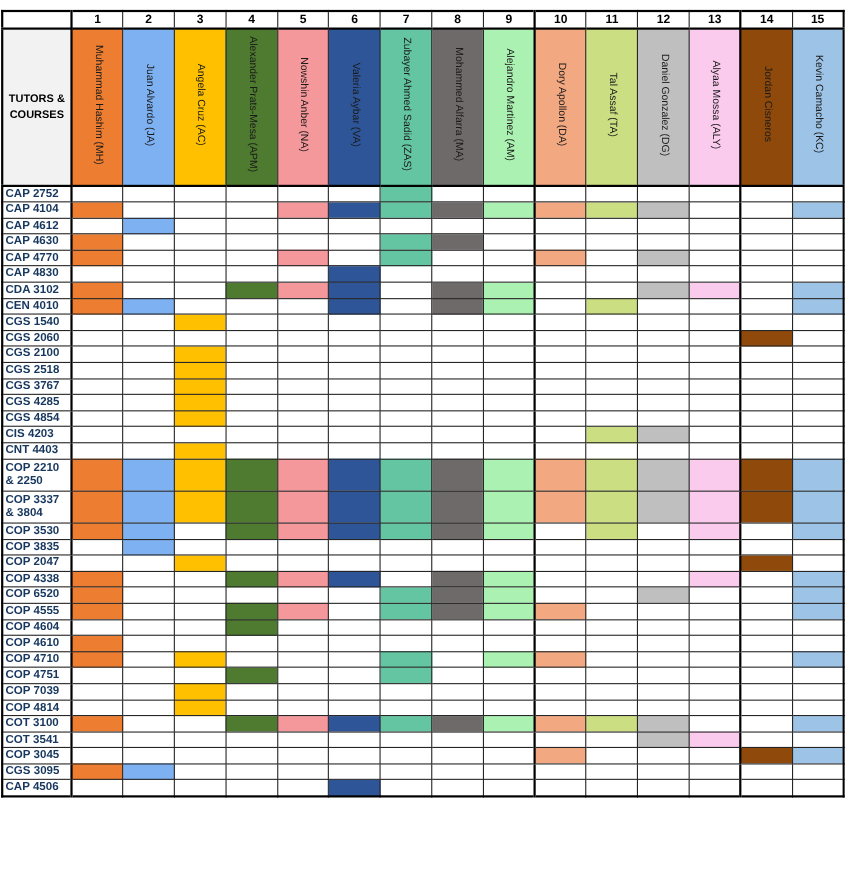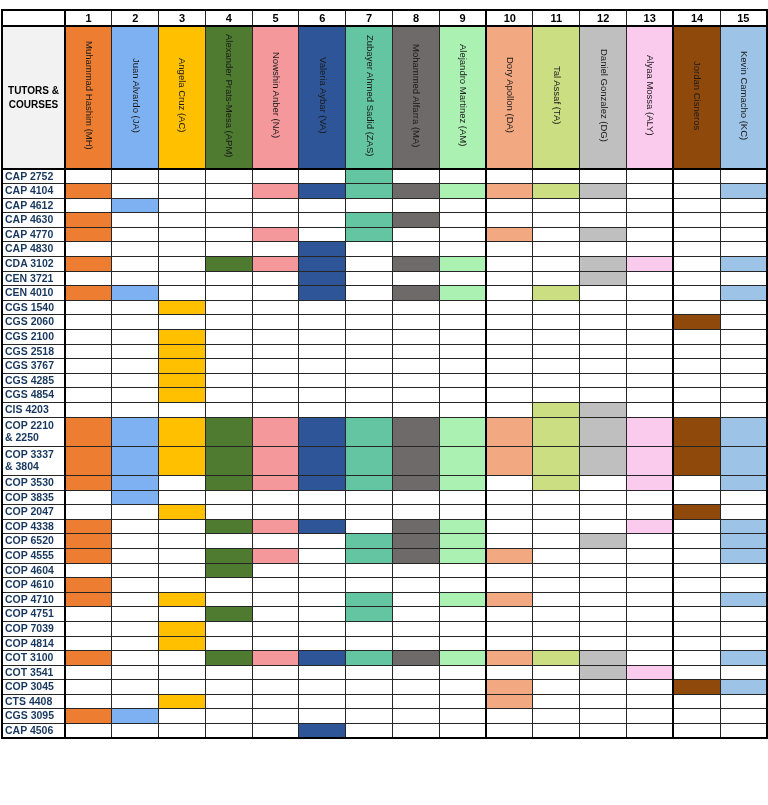--- a/index.html
+++ b/index.html
@@ -214,38 +214,20 @@
           <td style="background: rgb(111, 106, 106);"></td>
           <td class="bthick-r" style="background: rgb(171, 242, 178);"></td>
           <td></td>
           <td></td>
           <td style="background: rgb(191, 191, 191);"></td>
           <td class="bthick-r" style="background: rgb(251, 203, 238);"></td>
           <td></td>
           <td style="background: rgb(157, 195, 230);"></td>
         </tr>
         <tr>
-          <th class="course">CEN 3721</th>
-          <td></td>
-          <td></td>
-          <td></td>
-          <td></td>
-          <td></td>
-          <td style="background: rgb(46, 85, 151);"></td>
-          <td></td>
-          <td></td>
-          <td class="bthick-r"></td>
-          <td></td>
-          <td></td>
-          <td style="background: rgb(191, 191, 191);"></td>
-          <td class="bthick-r"></td>
-          <td></td>
-          <td></td>
-        </tr>
-        <tr>
           <th class="course">CEN 4010</th>
           <td style="background: rgb(237, 125, 49);"></td>
           <td style="background: rgb(126, 177, 241);"></td>
           <td></td>
           <td></td>
           <td></td>
           <td style="background: rgb(46, 85, 151);"></td>
           <td></td>
           <td style="background: rgb(111, 106, 106);"></td>
           <td class="bthick-r" style="background: rgb(171, 242, 178);"></td>
@@ -389,20 +371,38 @@
           <td></td>
           <td></td>
           <td></td>
           <td></td>
           <td></td>
           <td></td>
           <td class="bthick-r"></td>
           <td></td>
           <td style="background: rgb(203, 222, 130);"></td>
           <td style="background: rgb(191, 191, 191);"></td>
+          <td class="bthick-r"></td>
+          <td></td>
+          <td></td>
+        </tr>
+        <tr>
+          <th class="course">CNT 4403</th>
+          <td></td>
+          <td></td>
+          <td style="background: rgb(255, 192, 0);"></td>
+          <td></td>
+          <td></td>
+          <td></td>
+          <td></td>
+          <td></td>
+          <td class="bthick-r"></td>
+          <td></td>
+          <td></td>
+          <td></td>
           <td class="bthick-r"></td>
           <td></td>
           <td></td>
         </tr>
         <tr class="tall">
           <th class="course">COP 2210 &amp; 2250</th>
           <td style="background: rgb(237, 125, 49);"></td>
           <td style="background: rgb(126, 177, 241);"></td>
           <td style="background: rgb(255, 192, 0);"></td>
           <td style="background: rgb(78, 123, 47);"></td>
@@ -698,38 +698,20 @@
           <td></td>
           <td></td>
           <td></td>
           <td class="bthick-r"></td>
           <td style="background: rgb(242, 168, 128);"></td>
           <td></td>
           <td></td>
           <td class="bthick-r"></td>
           <td style="background: rgb(143, 74, 11);"></td>
           <td style="background: rgb(157, 195, 230);"></td>
-        </tr>
-        <tr>
-          <th class="course">CTS 4408</th>
-          <td></td>
-          <td></td>
-          <td style="background: rgb(255, 192, 0);"></td>
-          <td></td>
-          <td></td>
-          <td></td>
-          <td></td>
-          <td></td>
-          <td class="bthick-r"></td>
-          <td style="background: rgb(242, 168, 128);"></td>
-          <td></td>
-          <td></td>
-          <td class="bthick-r"></td>
-          <td></td>
-          <td></td>
         </tr>
         <tr>
           <th class="course">CGS 3095</th>
           <td style="background: rgb(237, 125, 49);"></td>
           <td style="background: rgb(126, 177, 241);"></td>
           <td></td>
           <td></td>
           <td></td>
           <td></td>
           <td></td>

